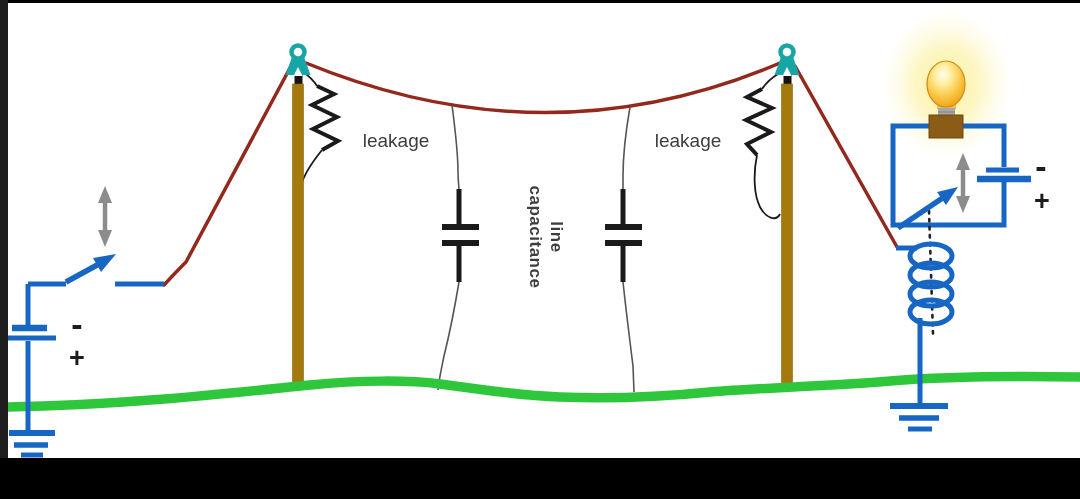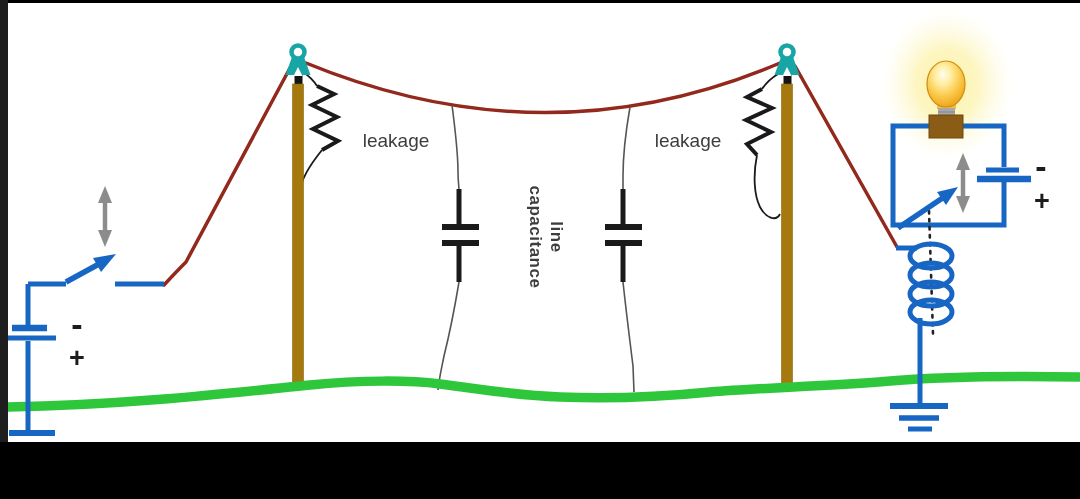--- a/index.html
+++ b/index.html
@@ -1,16 +1,16 @@
 <!DOCTYPE html>
 <html style="--wire-blue: #1766c4; --line-red: #93281c; --ground-green: #2ec73b; --pole-brown: #a5790e; --insulator-teal: #18a5a5; --component-black: #1a1a1a; --arrow-gray: #8c8c8c; --bulb-amber: #fbc94a; --bulb-glow: #fdf1a0; --base-brown: #8a5c15; --label-text: #3d3d3d; --frame-black: #000000;"><head>
 <meta charset="utf-8">
 <style>
   html,body{margin:0;padding:0;background:#000;}
-  #stage{position:relative;width:1080px;height:442px;background:#181818;overflow:hidden;
+  #stage{position:relative;width:1080px;height:499px;background:#181818;overflow:hidden;
          font-family:"Liberation Sans",sans-serif;}
   #paper{position:absolute;left:8px;top:3px;width:1072px;height:455px;background:#ffffff;}
   #frame-bottom{position:absolute;left:0;top:458px;width:1080px;height:41px;background:#000;}
   #frame-top{position:absolute;left:0;top:0;width:1080px;height:3px;background:#000;}
   #frame-left{position:absolute;left:0;top:0;width:8px;height:499px;background:#1e1e1e;}
   svg#diagram{position:absolute;left:0;top:0;}
   .lbl{position:absolute;color:var(--label-text,#3d3d3d);font-weight:500;font-size:19px;
        text-align:center;white-space:nowrap;}
   .lbl-rot{position:absolute;color:var(--label-text,#3d3d3d);font-weight:600;font-size:17px;
        line-height:21px;text-align:center;transform:rotate(90deg);letter-spacing:.5px;}

